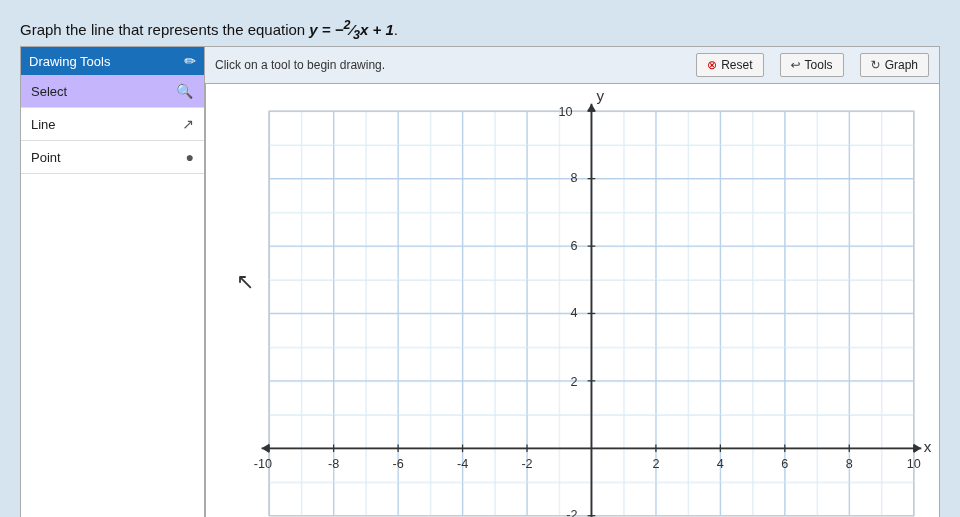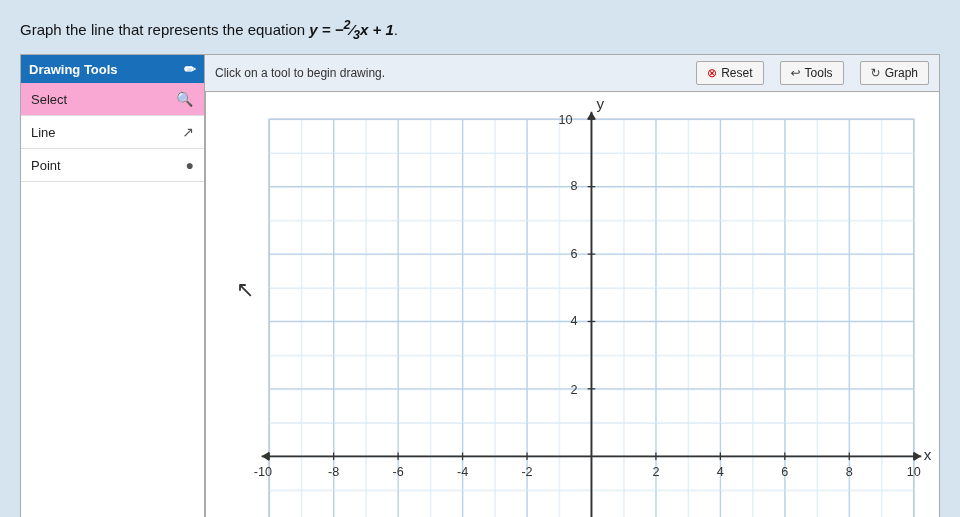--- a/index.html
+++ b/index.html
@@ -12,21 +12,21 @@
       position: relative;
     }
 
     .page-wrapper {
       padding: 18px 20px 10px 20px;
     }
 
     .equation-text {
       font-size: 15px;
       color: #111;
-      margin-bottom: 12px;
+      margin-bottom: 4px;
     }
 
     .equation-text em {
       font-style: italic;
       font-weight: bold;
     }
 
     .main-area {
       display: flex;
       flex-direction: row;
@@ -38,21 +38,21 @@
       width: 185px;
       border: 1px solid #aaa;
       background: #fff;
       flex-shrink: 0;
     }
 
     .drawing-tools-header {
       background: #1a6fbb;
       color: #fff;
       font-size: 13px;
-      font-weight: bold;
+      font-weight: normal;
       padding: 6px 8px;
       display: flex;
       align-items: center;
       justify-content: space-between;
     }
 
     .drawing-tools-header .pencil-icon {
       font-size: 14px;
     }
 
@@ -62,21 +62,21 @@
       justify-content: space-between;
       padding: 8px 10px;
       border-bottom: 1px solid #ddd;
       cursor: pointer;
       font-size: 13px;
       color: #222;
       background: #fff;
     }
 
     .tool-item.selected {
-      background: #f9a8d4;
+      background: #c4b5fd;
     }
 
     .tool-icon {
       font-size: 14px;
       color: #555;
     }
 
     
     .top-bar {
       display: flex;

